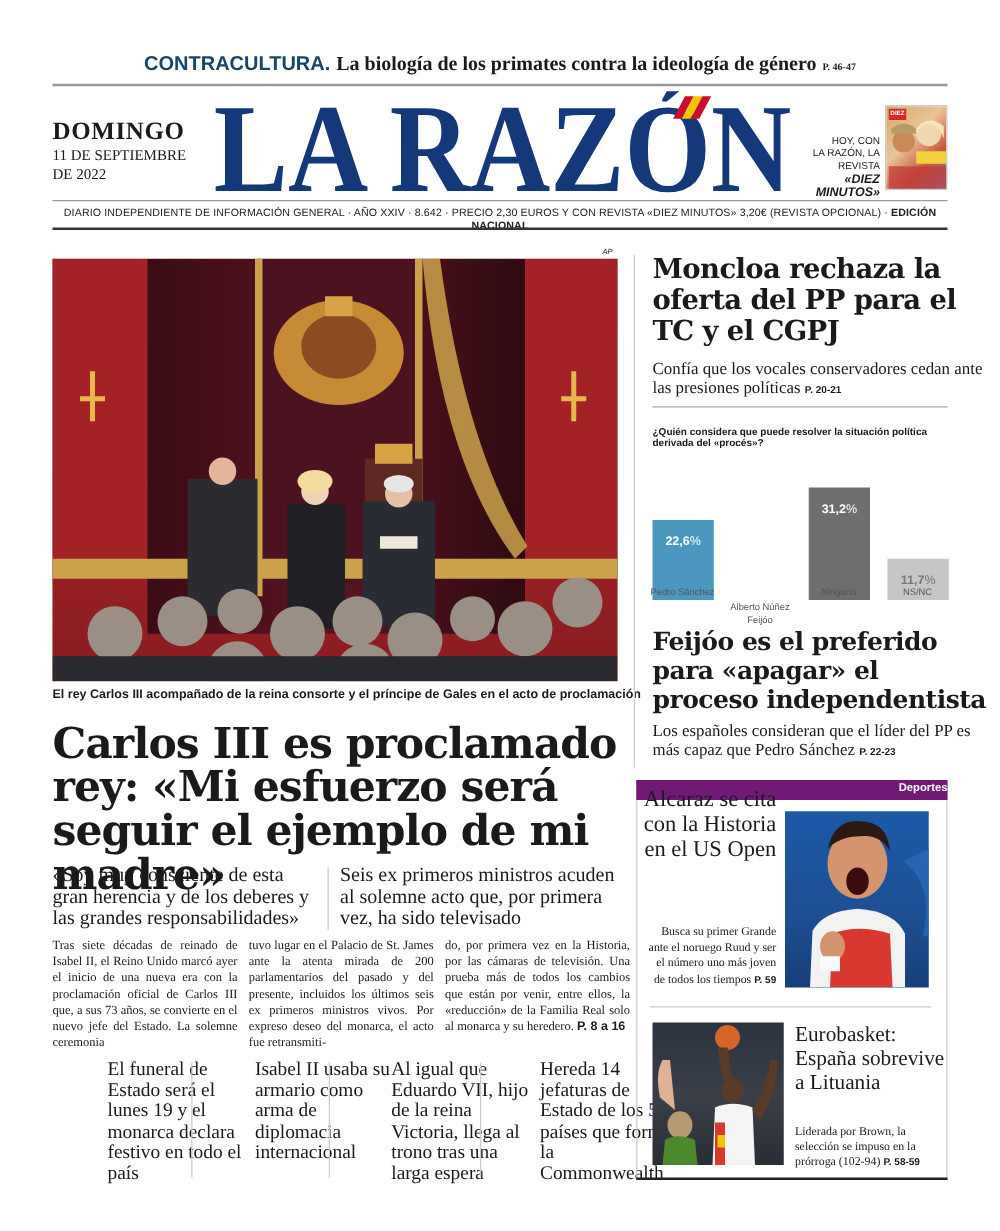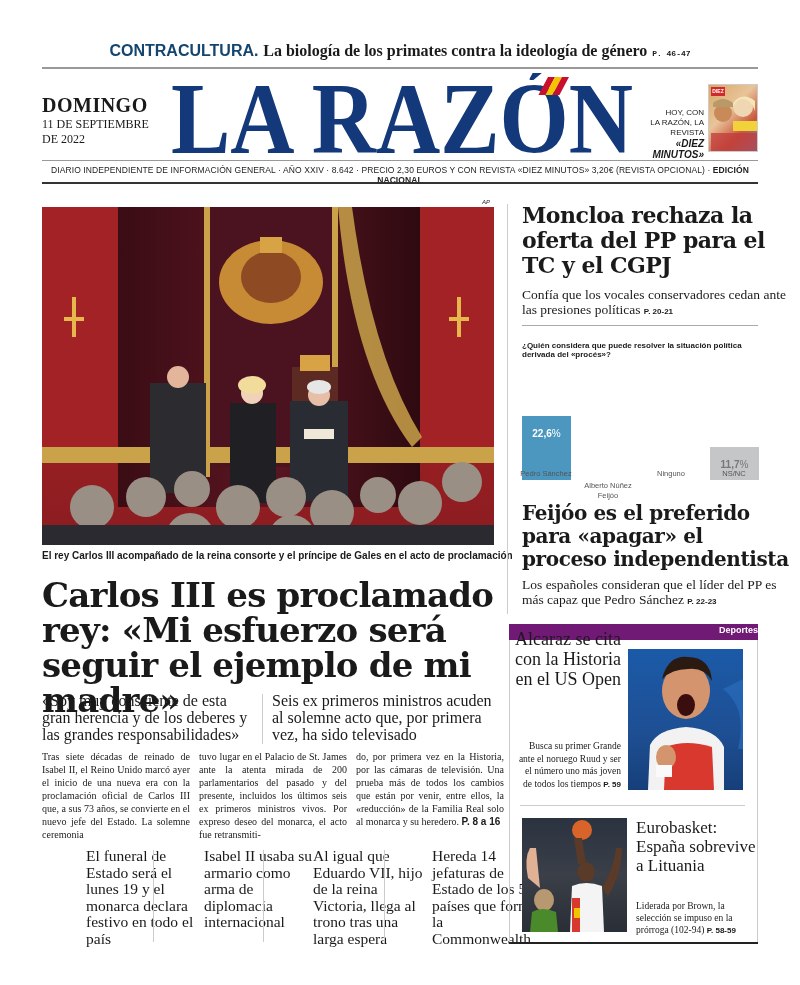--- a/index.html
+++ b/index.html
@@ -3,21 +3,21 @@
 <meta charset="utf-8">
 <style>
   * { box-sizing: border-box; margin: 0; padding: 0; }
   body { width: 800px; height: 985px; background: #fff; font-family: "DejaVu Serif", serif; color: #1a1a1a; position: relative; overflow: hidden; }
   .abs { position: absolute; }
 
   
   .teaser { left: 0; top: 42px; width: 800px; text-align: center; font-size: 15px; }
   .teaser .kicker { font-family: "Liberation Sans", sans-serif; font-weight: bold; color: #14456e; font-size: 16px; }
   .teaser .txt { font-family: "Liberation Serif", serif; font-weight: bold; font-size: 16px; }
-  .teaser .pg { font-family: Liberation Mono, monospace; font-weight: bold; font-size: 8px; }
+  .teaser .pg { font-family: Liberation Serif, serif; font-weight: bold; font-size: 8px; }
   .rule { background: #999; height: 2px; }
 
   
   .dayname { left: 42px; top: 94px; font-family: "Liberation Serif", serif; font-weight: bold; font-size: 20px; letter-spacing: 0.5px; }
   .date { left: 42px; top: 117px; font-family: "Liberation Serif", serif; font-size: 12px; line-height: 15px; width: 110px; }
   .logo { left: 168px; top: 73px; width: 468px; height: 86px; }
   .promo-text { left: 640px; top: 108px; width: 64px; text-align: right; font-family: "Liberation Sans", sans-serif; font-size: 8px; line-height: 10px; }
   .promo-text .mag { font-weight: bold; font-style: italic; font-size: 10px; line-height: 11px; display: block; }
   .promo-img { left: 708px; top: 84px; width: 50px; height: 68px; background: linear-gradient(135deg, #d7a868 0%, #e9c49a 40%, #c8563c 70%, #5f8ec1 100%); border: 1px solid #ccc; }
   .promo-img .badge { position: absolute; left: 2px; top: 2px; width: 14px; height: 9px; background: #d12a2a; color: #fff; font-size: 5px; font-family: "Liberation Sans", sans-serif; font-weight: bold; line-height: 9px; text-align: center; }
@@ -210,20 +210,23 @@
   <span>Confía que los vocales conservadores cedan ante las presiones políticas</span>
   <span class="pgref">P. 20-21</span>
 </div>
 <div class="abs" style="left:522px; top:325px; width:236px; height:1px; background:#aaa;"></div>
 
 <div class="abs chart-q">¿Quién considera que puede resolver la situación política derivada del «procés»?</div>
 <div class="abs chart-area">
   <div class="bar" style="left:0; height:64px; background:#4b97bf;">
     <div class="val"><b>22,6</b><span>%</span></div>
   </div>
+  <div class="bar" style="left:125px; height:90px; background:#6e6e6e;">
+    <div class="val"><b>31,2</b><span>%</span></div>
+  </div>
   <div class="bar" style="left:188px; height:33px; background:#c4c6c8;">
     <div class="val" style="color:#777;"><b>11,7</b><span>%</span></div>
   </div>
 </div>
 <div class="abs bar-labels">
   <div class="bar-label" style="left:-6px;">Pedro Sánchez</div>
   <div class="bar-label" style="left:56px;margin-top:12px;">Alberto Núñez Feijóo</div>
   <div class="bar-label" style="left:119px;">Ninguno</div>
   <div class="bar-label" style="left:182px;">NS/NC</div>
 </div>

